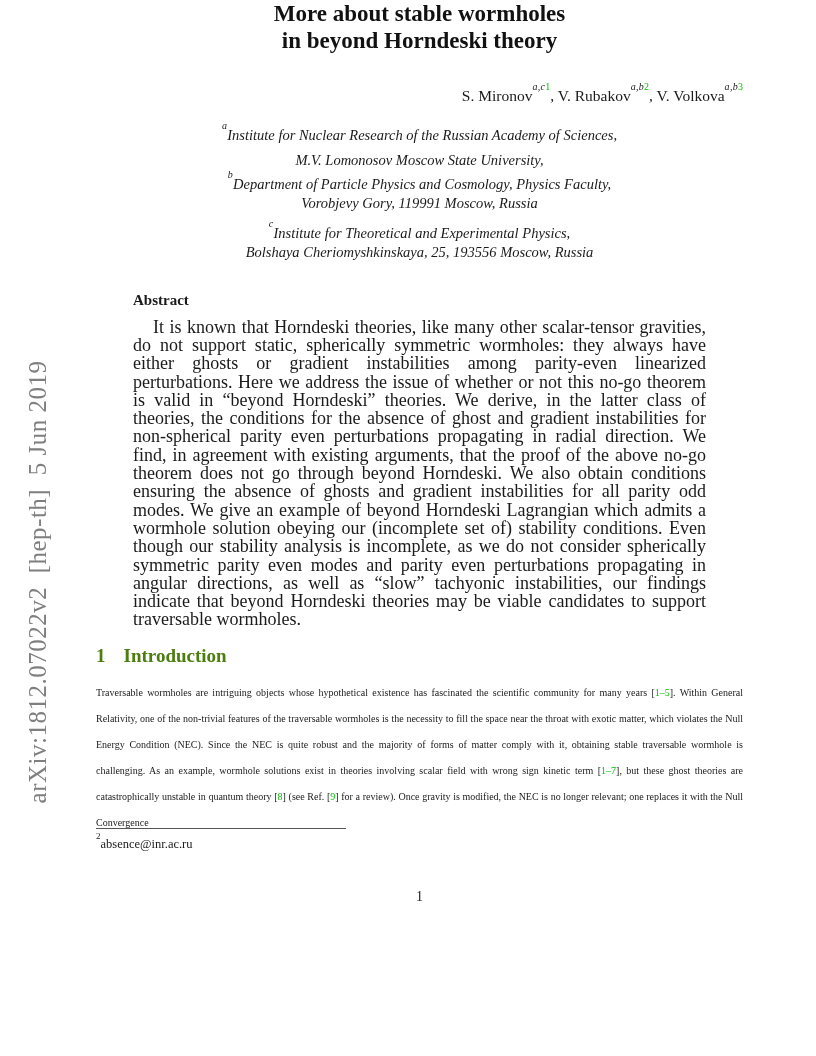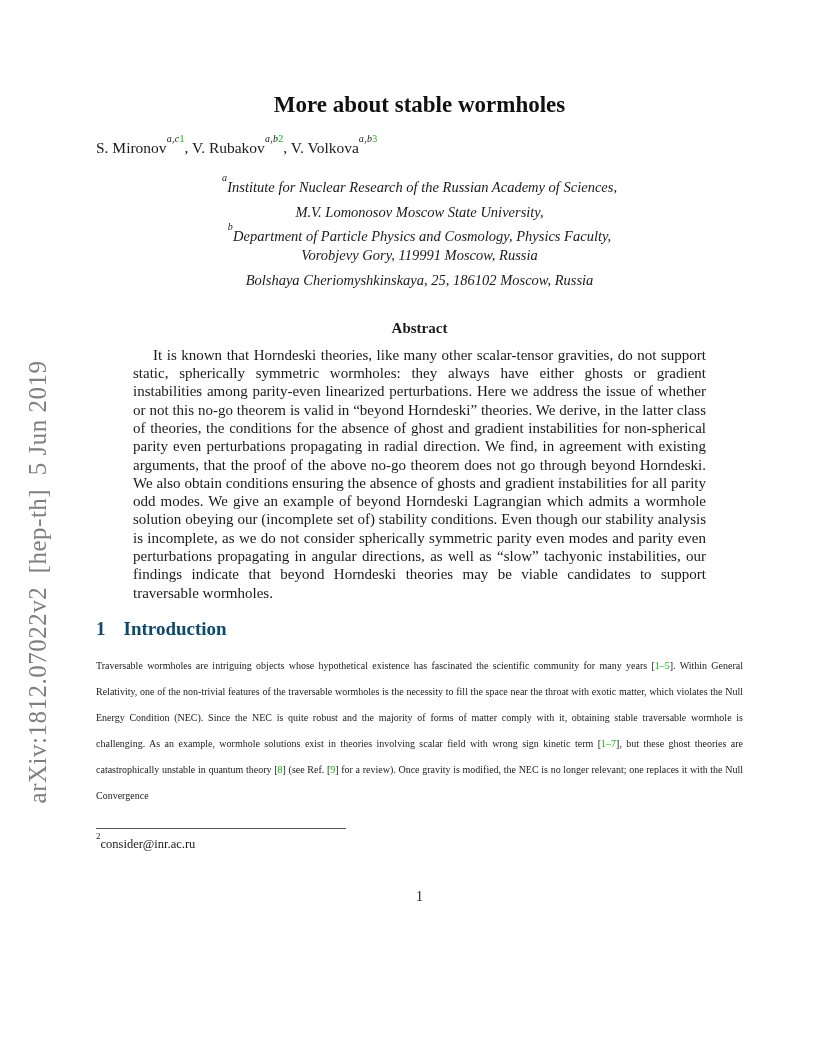--- a/index.html
+++ b/index.html
@@ -16,32 +16,31 @@
     position:absolute;
     left:38px;top:582px;
     transform:translate(-50%,-50%) rotate(-90deg);
     white-space:pre;
     font-size:25px;
     color:#7f7f7f;
     letter-spacing:0.5px;
   }
   .content{
     margin:0 73px 0 96px;  
-    padding-top:91px;
   }
   .title{
     text-align:center;
     font-weight:bold;
     font-size:23px;
     line-height:27px;
     color:#111;
   }
   .authors{
-    margin-top:20px;
-    text-align:left;
+    margin-top:32px;
+    text-align:right;
     font-size:15.5px;
   }
   sup.affil{
     font-size:10px;
     font-style:italic;
     position:relative;top:-5px;
     letter-spacing:0.3px;
   }
   sup.fnlink{
     font-size:10px;
@@ -54,36 +53,36 @@
     font-style:italic;
     font-size:14.5px;
     line-height:19px;
   }
   .affil-block{margin-bottom:6px;}
   .abstract{
     margin-top:30px;
     padding:0 37px;
   }
   .abstract-heading{
-    text-align:center;
+    text-align:left;
     font-weight:bold;
     font-size:15px;
   }
   .abstract-text{
     margin:9px 0 0 0;
-    font-size:15px;
+    font-size:18px;
     line-height:18.3px;
     text-align:justify;
     text-indent:20px;
   }
   .section-heading{
     margin-top:16px;
     font-weight:bold;
     font-size:19px;
-    color:#0c4a6e;
+    color:#4d7c0f;
   }
   .section-heading .secnum{margin-right:18px;}
   .body-par{
     margin:13px 0 16px 0;
     font-size:10px;
     line-height:26px;
     text-align:justify;
   }
   .cite{color:#00bf00;}
   .footnotes{
@@ -114,53 +113,55 @@
 <body>
 
 <div class="page">
 
   <div class="stamp">arXiv:1812.07022v2  [hep-th]  5 Jun 2019</div>
 
   <div class="content">
 
     <div class="title">
       <div>More about stable wormholes</div>
+      <div>in beyond Horndeski theory</div>
     </div>
 
     <div class="authors">
       <span><span>S. Mironov</span><sup class="affil">a,c</sup><sup class="fnlink">1</sup><span>, </span></span><span><span>V. Rubakov</span><sup class="affil">a,b</sup><sup class="fnlink">2</sup><span>, </span></span><span><span>V. Volkova</span><sup class="affil">a,b</sup><sup class="fnlink">3</sup></span>
     </div>
 
     <div class="affiliations">
       <div class="affil-block">
         <div><sup class="affil">a</sup><span>Institute for Nuclear Research of the Russian Academy of Sciences,</span></div>
       </div>
       <div class="affil-block">
         <div>M.V. Lomonosov Moscow State University,</div>
         <div><sup class="affil">b</sup><span>Department of Particle Physics and Cosmology, Physics Faculty,</span></div>
         <div>Vorobjevy Gory, 119991 Moscow, Russia</div>
       </div>
       <div class="affil-block">
-        <div>Bolshaya Cheriomyshkinskaya, 25, 186102 Moscow, Russia</div>
+        <div><sup class="affil">c</sup><span>Institute for Theoretical and Experimental Physics,</span></div>
+        <div>Bolshaya Cheriomyshkinskaya, 25, 193556 Moscow, Russia</div>
       </div>
     </div>
 
     <div class="abstract">
       <div class="abstract-heading">Abstract</div>
       <p class="abstract-text">It is known that Horndeski theories, like many other scalar-tensor gravities, do not support static, spherically symmetric wormholes: they always have either ghosts or gradient instabilities among parity-even linearized perturbations. Here we address the issue of whether or not this no-go theorem is valid in “beyond Horndeski” theories. We derive, in the latter class of theories, the conditions for the absence of ghost and gradient instabilities for non-spherical parity even perturbations propagating in radial direction. We find, in agreement with existing arguments, that the proof of the above no-go theorem does not go through beyond Horndeski. We also obtain conditions ensuring the absence of ghosts and gradient instabilities for all parity odd modes. We give an example of beyond Horndeski Lagrangian which admits a wormhole solution obeying our (incomplete set of) stability conditions. Even though our stability analysis is incomplete, as we do not consider spherically symmetric parity even modes and parity even perturbations propagating in angular directions, as well as “slow” tachyonic instabilities, our findings indicate that beyond Horndeski theories may be viable candidates to support traversable wormholes.</p>
     </div>
 
     <div class="section-heading">
       <span class="secnum">1</span><span>Introduction</span>
     </div>
 
     <p class="body-par"><span>Traversable wormholes are intriguing objects whose hypothetical existence has fascinated the scientific community for many years [</span><span class="cite">1–5</span><span>]. Within General Relativity, one of the non-trivial features of the traversable wormholes is the necessity to fill the space near the throat with exotic matter, which violates the Null Energy Condition (NEC). Since the NEC is quite robust and the majority of forms of matter comply with it, obtaining stable traversable wormhole is challenging. As an example, wormhole solutions exist in theories involving scalar field with wrong sign kinetic term [</span><span class="cite">1–7</span><span>], but these ghost theories are catastrophically unstable in quantum theory [</span><span class="cite">8</span><span>] (see Ref. [</span><span class="cite">9</span><span>] for a review). Once gravity is modified, the NEC is no longer relevant; one replaces it with the Null Convergence</span></p>
 
   </div>
 
   <div class="footnotes">
     <div class="footnote-rule"></div>
-    <div><sup class="fnmark">2</sup><span>consider@inr.ac.ru</span></div>
+    <div><sup class="fnmark">2</sup><span>absence@inr.ac.ru</span></div>
   </div>
 
   <div class="page-number">1</div>
 
 </div>
 
 </body></html>

